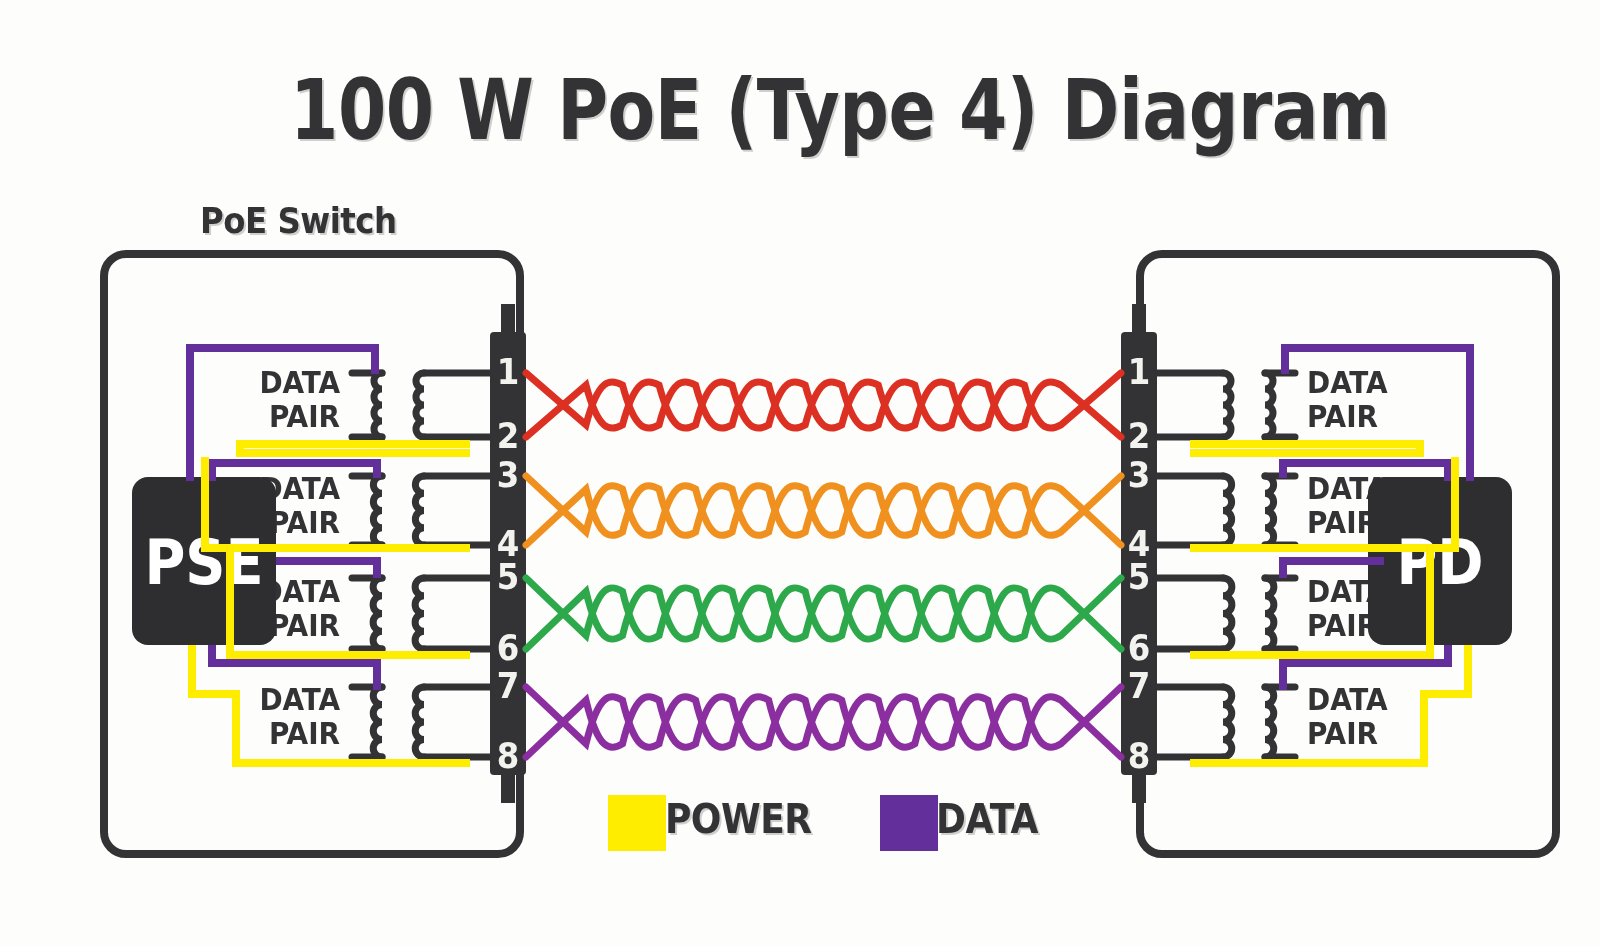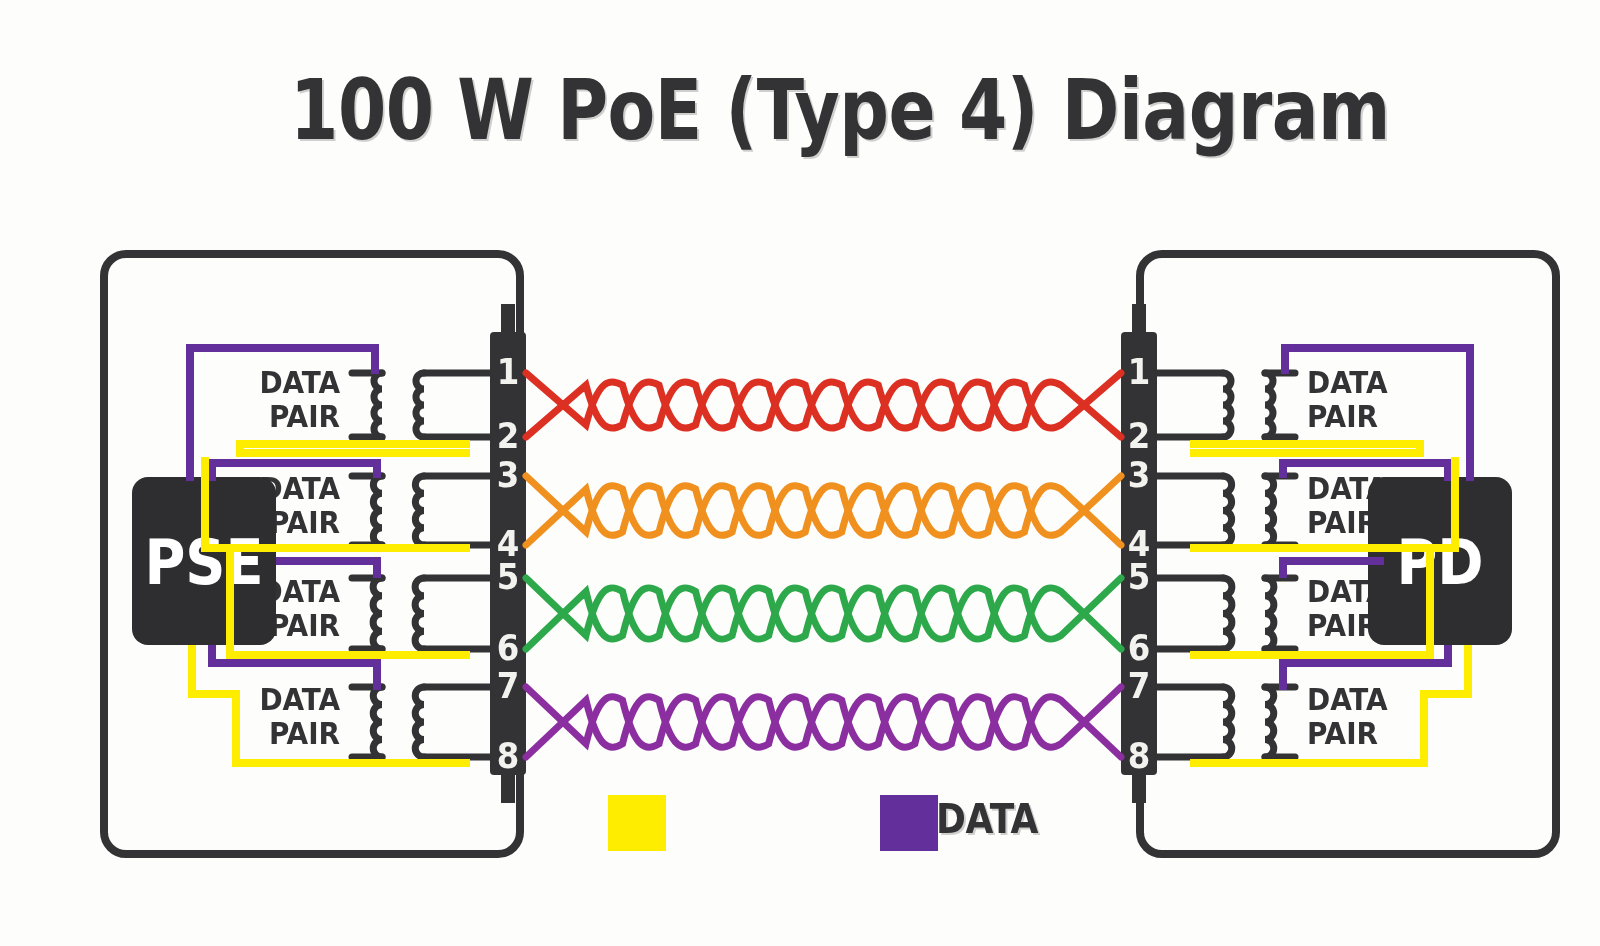--- a/index.html
+++ b/index.html
@@ -20,20 +20,21 @@
   .legend-sw{position:absolute;width:58px;height:56px;top:795px;}
   #sw-power{left:568px;}
   #sw-data{left:840px;}
 </style>
 </head>
 <body>
 
 <div id="stage">
 
   <div class="txt" id="title">100 W PoE (Type 4) Diagram</div>
+  <div class="txt panel-title" id="t-left">PoE Switch</div>
 
   <svg id="svgroot" width="1600" height="946">
       <rect x="64" y="254" width="416" height="600" rx="22" ry="22" fill="none" stroke="#333335" stroke-width="8"></rect>
       <rect x="1100" y="254" width="416" height="600" rx="22" ry="22" fill="none" stroke="#333335" stroke-width="8"></rect>
       <rect x="461" y="304" width="14" height="34" fill="#333335"></rect>
       <rect x="461" y="769" width="14" height="34" fill="#333335"></rect>
       <rect x="450" y="332" width="36" height="443" rx="4" ry="4" fill="#333335"></rect>
       <rect x="1092" y="304" width="14" height="34" fill="#333335"></rect>
       <rect x="1092" y="769" width="14" height="34" fill="#333335"></rect>
       <rect x="1081" y="332" width="36" height="443" rx="4" ry="4" fill="#333335"></rect>
@@ -165,16 +166,17 @@
       <path d="M 1408 481 V 463 H 1243 V 478" fill="none" stroke="#63309B" stroke-width="8" stroke-linejoin="miter" stroke-linecap="butt"></path>
       <path d="M 1344 561 H 1243 V 578" fill="none" stroke="#63309B" stroke-width="8" stroke-linejoin="miter" stroke-linecap="butt"></path>
       <path d="M 1408 645 V 663 H 1243 V 690" fill="none" stroke="#63309B" stroke-width="8" stroke-linejoin="miter" stroke-linecap="butt"></path>
       <path d="M 1150 444 H 1380 V 453 H 1150" fill="none" stroke="#FFED00" stroke-width="8" stroke-linejoin="miter" stroke-linecap="butt"></path>
       <path d="M 1150 548 H 1415 V 457" fill="none" stroke="#FFED00" stroke-width="8" stroke-linejoin="miter" stroke-linecap="butt"></path>
       <path d="M 1150 655 H 1390 V 545" fill="none" stroke="#FFED00" stroke-width="8" stroke-linejoin="miter" stroke-linecap="butt"></path>
       <path d="M 1150 763 H 1384 V 694 H 1428 V 645" fill="none" stroke="#FFED00" stroke-width="8" stroke-linejoin="miter" stroke-linecap="butt"></path>
     </svg>
 
   <div class="legend-sw" id="sw-power" style="background: rgb(255, 237, 0);"></div>
+  <div class="txt legend-label" id="lg-power">POWER</div>
   <div class="legend-sw" id="sw-data" style="background: rgb(99, 48, 155);"></div>
   <div class="txt legend-label" id="lg-data">DATA</div>
 
 </div>
 
 </body></html>

